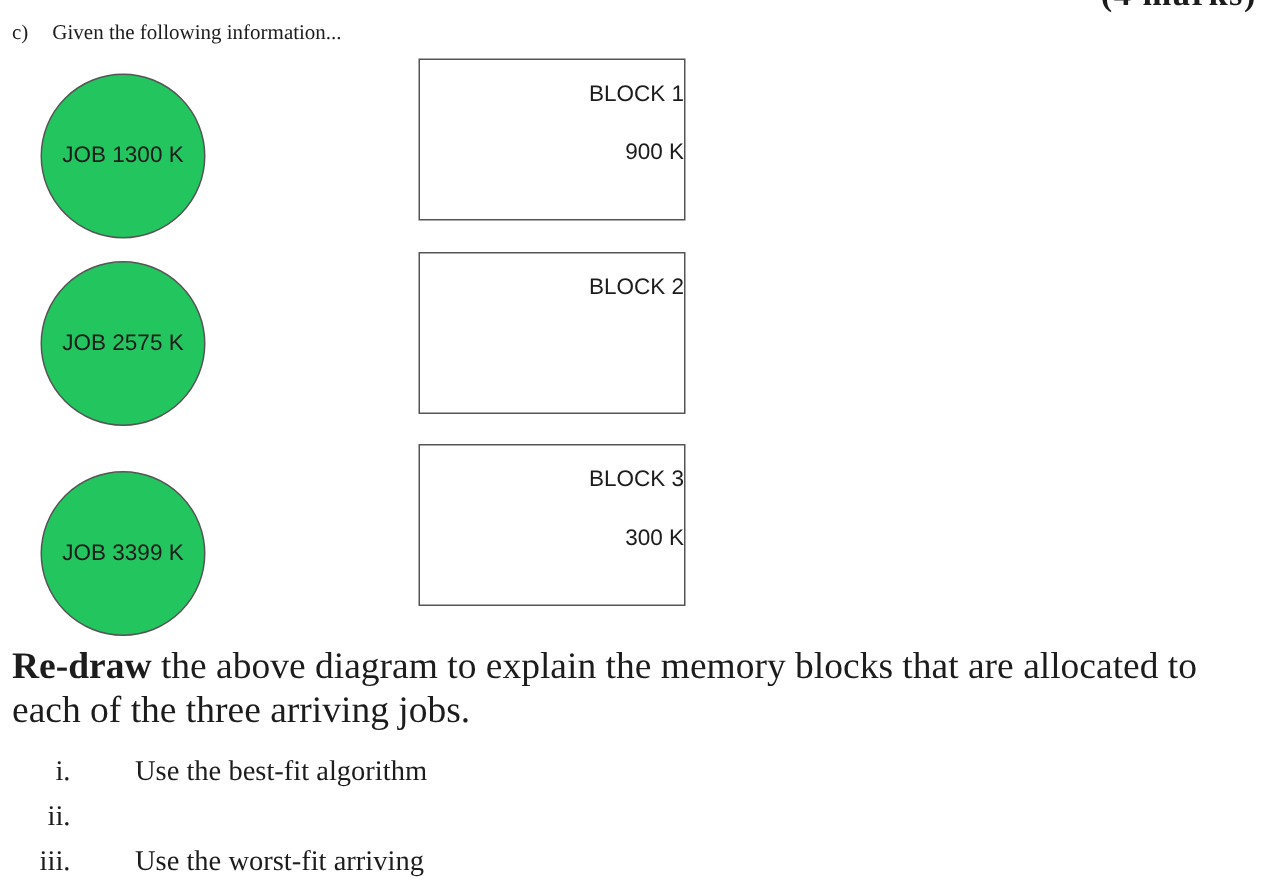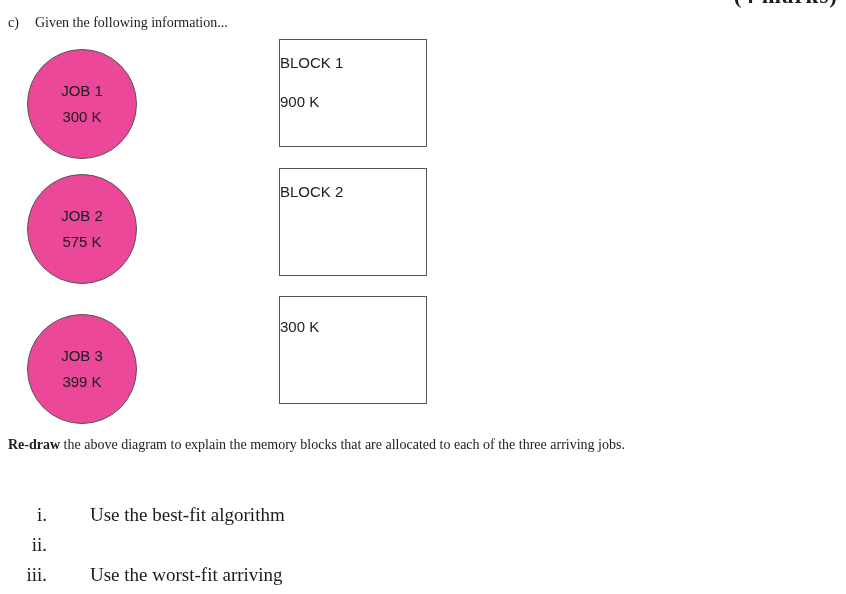--- a/index.html
+++ b/index.html
@@ -37,53 +37,53 @@
   }
   .q-label { display: inline-block; margin-right: 16px; }
 
   
   .job-circle {
     position: absolute;
     left: 27px;
     width: 110px; height: 110px;
     border: 1px solid #555555;
     border-radius: 50%;
-    display: flex; flex-direction: column;
+    display: flex; flex-direction: row;
     align-items: center; justify-content: center;
     font-family: "Liberation Sans", sans-serif;
     font-size: 15px;
     line-height: 26px;
-    background: #ec4899;
+    background: #22c55e;
   }
   .circle-1 { top: 49px; }
   .circle-2 { top: 174px; }
   .circle-3 { top: 314px; }
 
   .mem-block {
     position: absolute;
     left: 279px;
-    width: 148px; height: 108px;
+    width: 178px; height: 108px;
     border: 1px solid #555555;
-    text-align: left;
+    text-align: right;
     font-family: "Liberation Sans", sans-serif;
     font-size: 15px;
     background: #ffffff;
   }
   .block-1 { top: 39px; }
   .block-2 { top: 168px; }
   .block-3 { top: 296px; }
   .block-name { margin-top: 14px; line-height: 18px; }
   .block-size { margin-top: 21px; line-height: 18px; }
 
   
   .instruction {
     position: absolute;
     left: 8px; top: 430px;
     width: 802px;
-    font-size: 14px;
+    font-size: 25px;
     line-height: 29px;
   }
   .instruction b { font-weight: bold; }
 
   
   .task-list {
     position: absolute;
     left: 8px; top: 500px;
   }
   .task-row {
@@ -126,20 +126,21 @@
     </div>
 
     <div class="mem-block block-1">
       <div class="block-name">BLOCK 1</div>
       <div class="block-size">900 K</div>
     </div>
     <div class="mem-block block-2">
       <div class="block-name">BLOCK 2</div>
     </div>
     <div class="mem-block block-3">
+      <div class="block-name">BLOCK 3</div>
       <div class="block-size">300 K</div>
     </div>
 
   </div>
 
   <p class="instruction"><b>Re-draw</b><span> the above diagram to explain the memory blocks that are allocated to each of the three arriving jobs.</span></p>
 
   <div class="task-list">
     <div class="task-row">
       <span class="task-numeral">i.</span>

